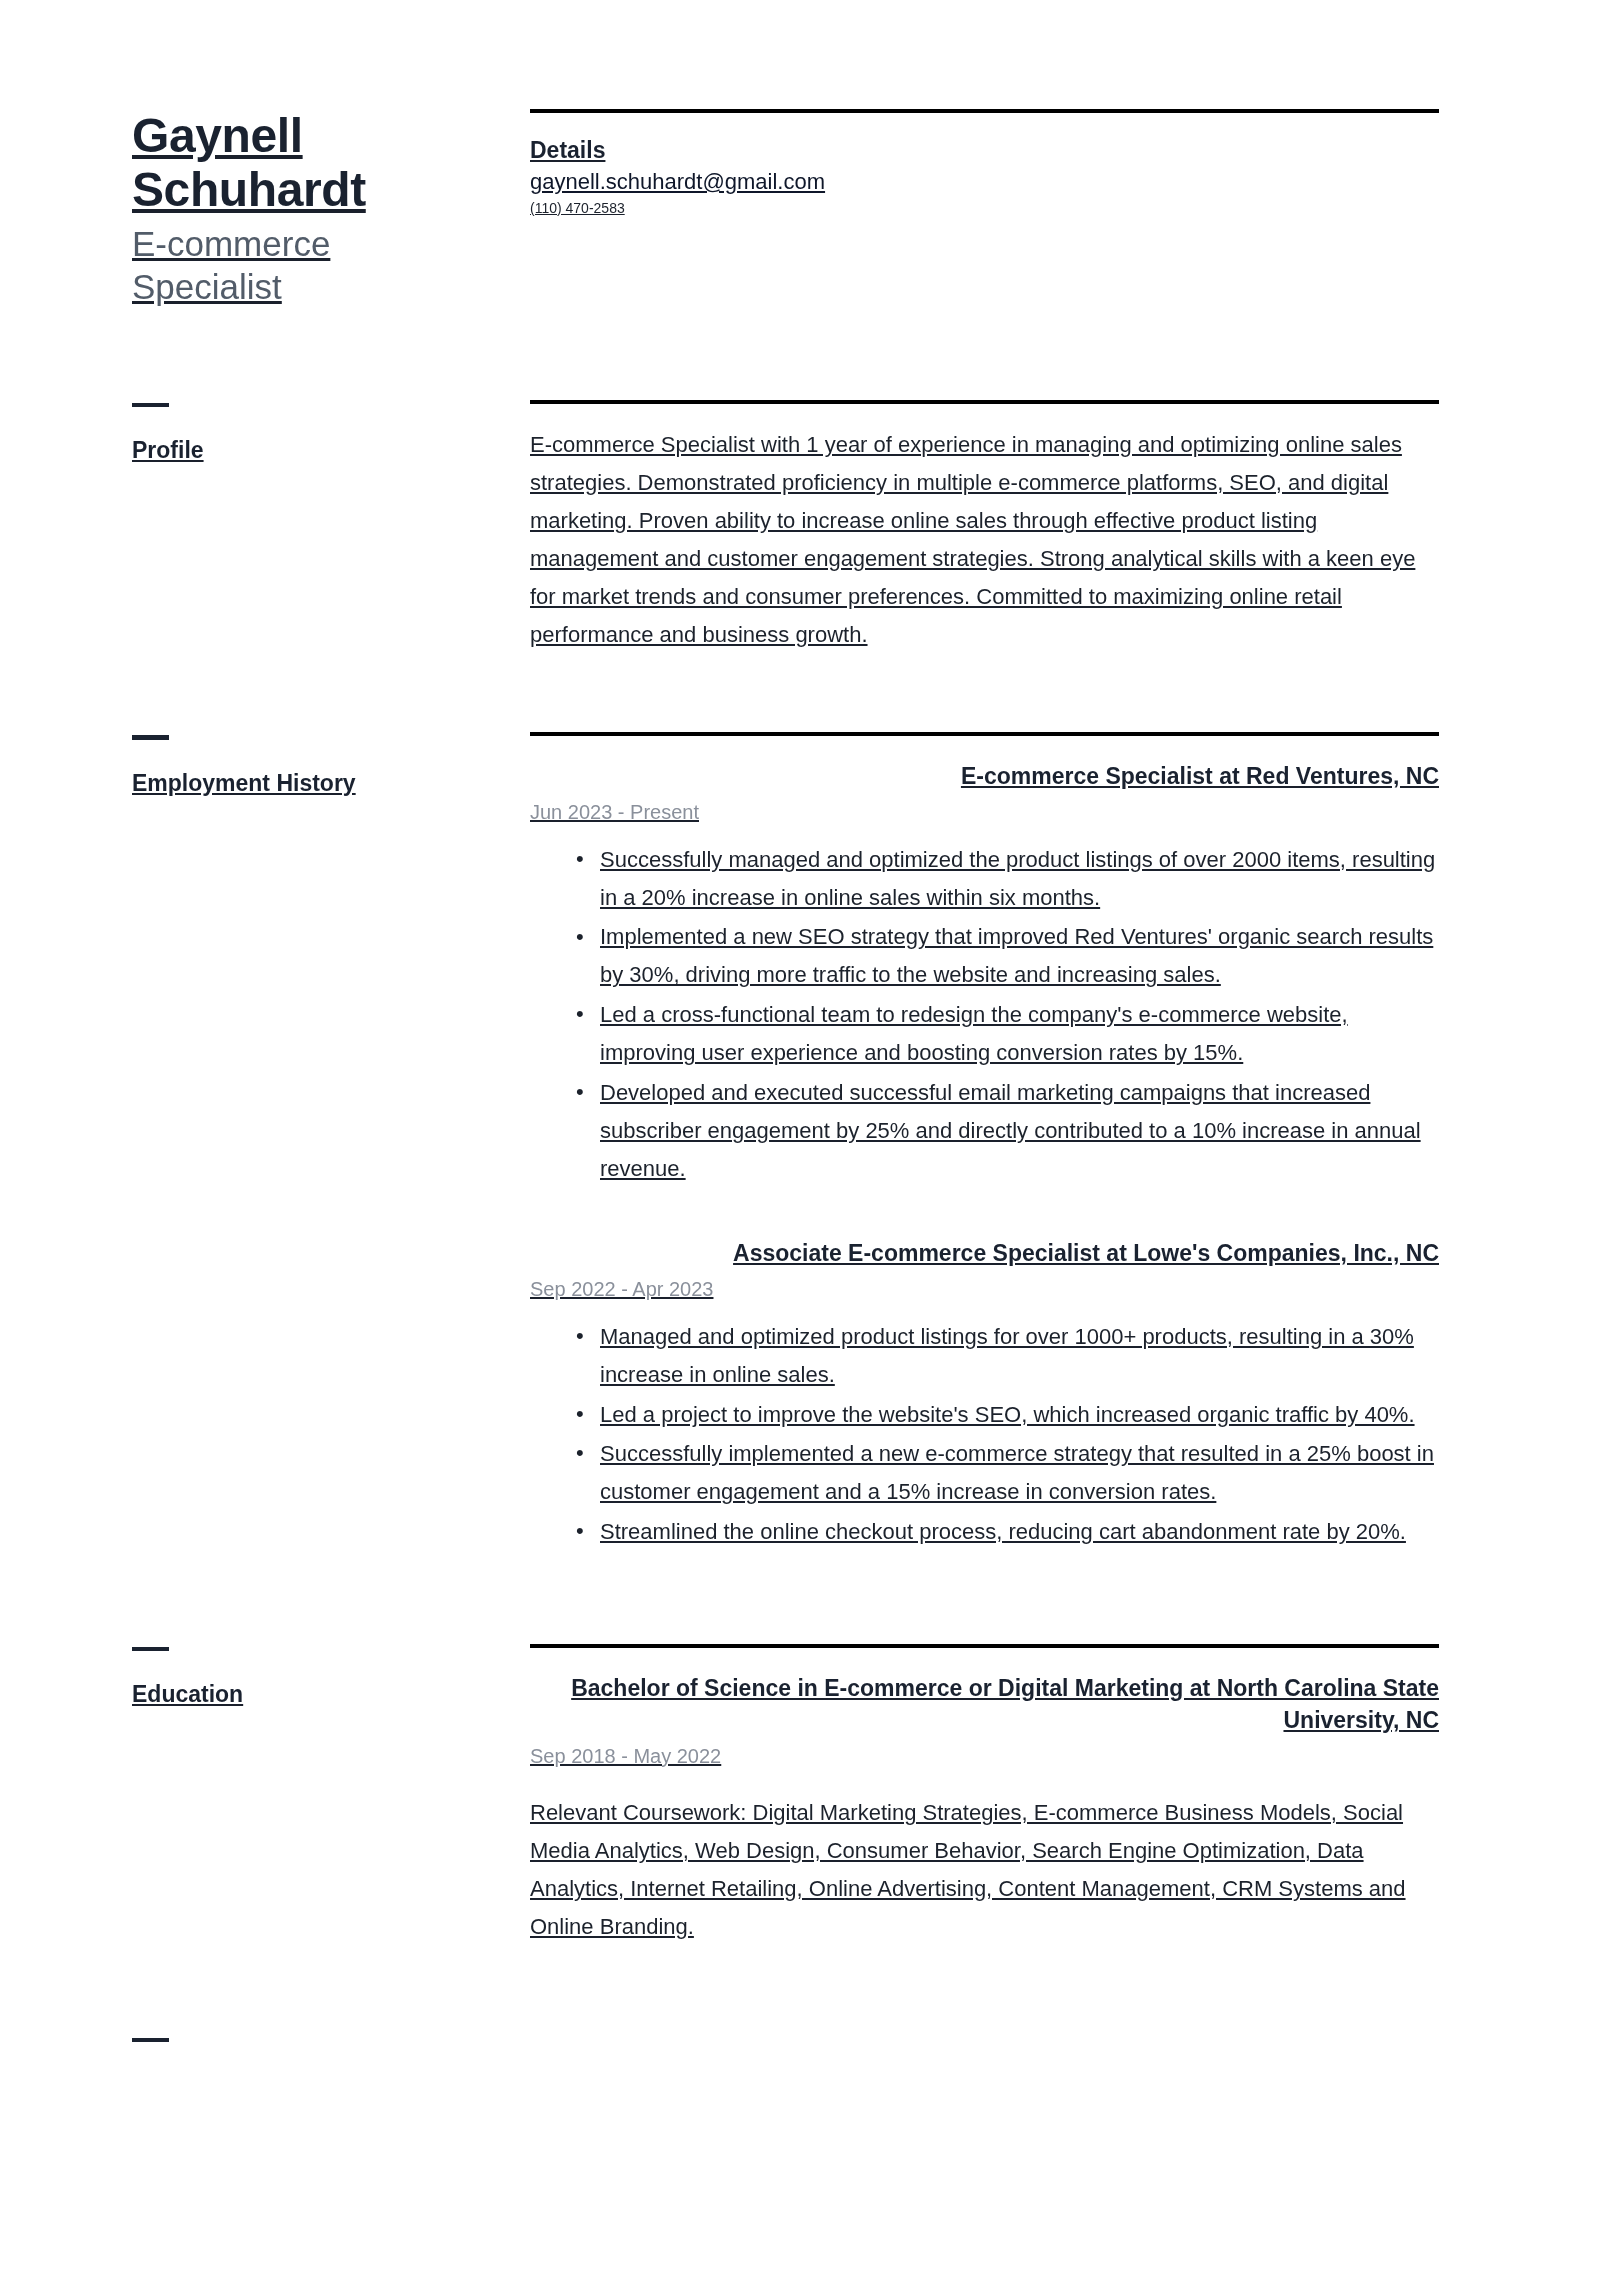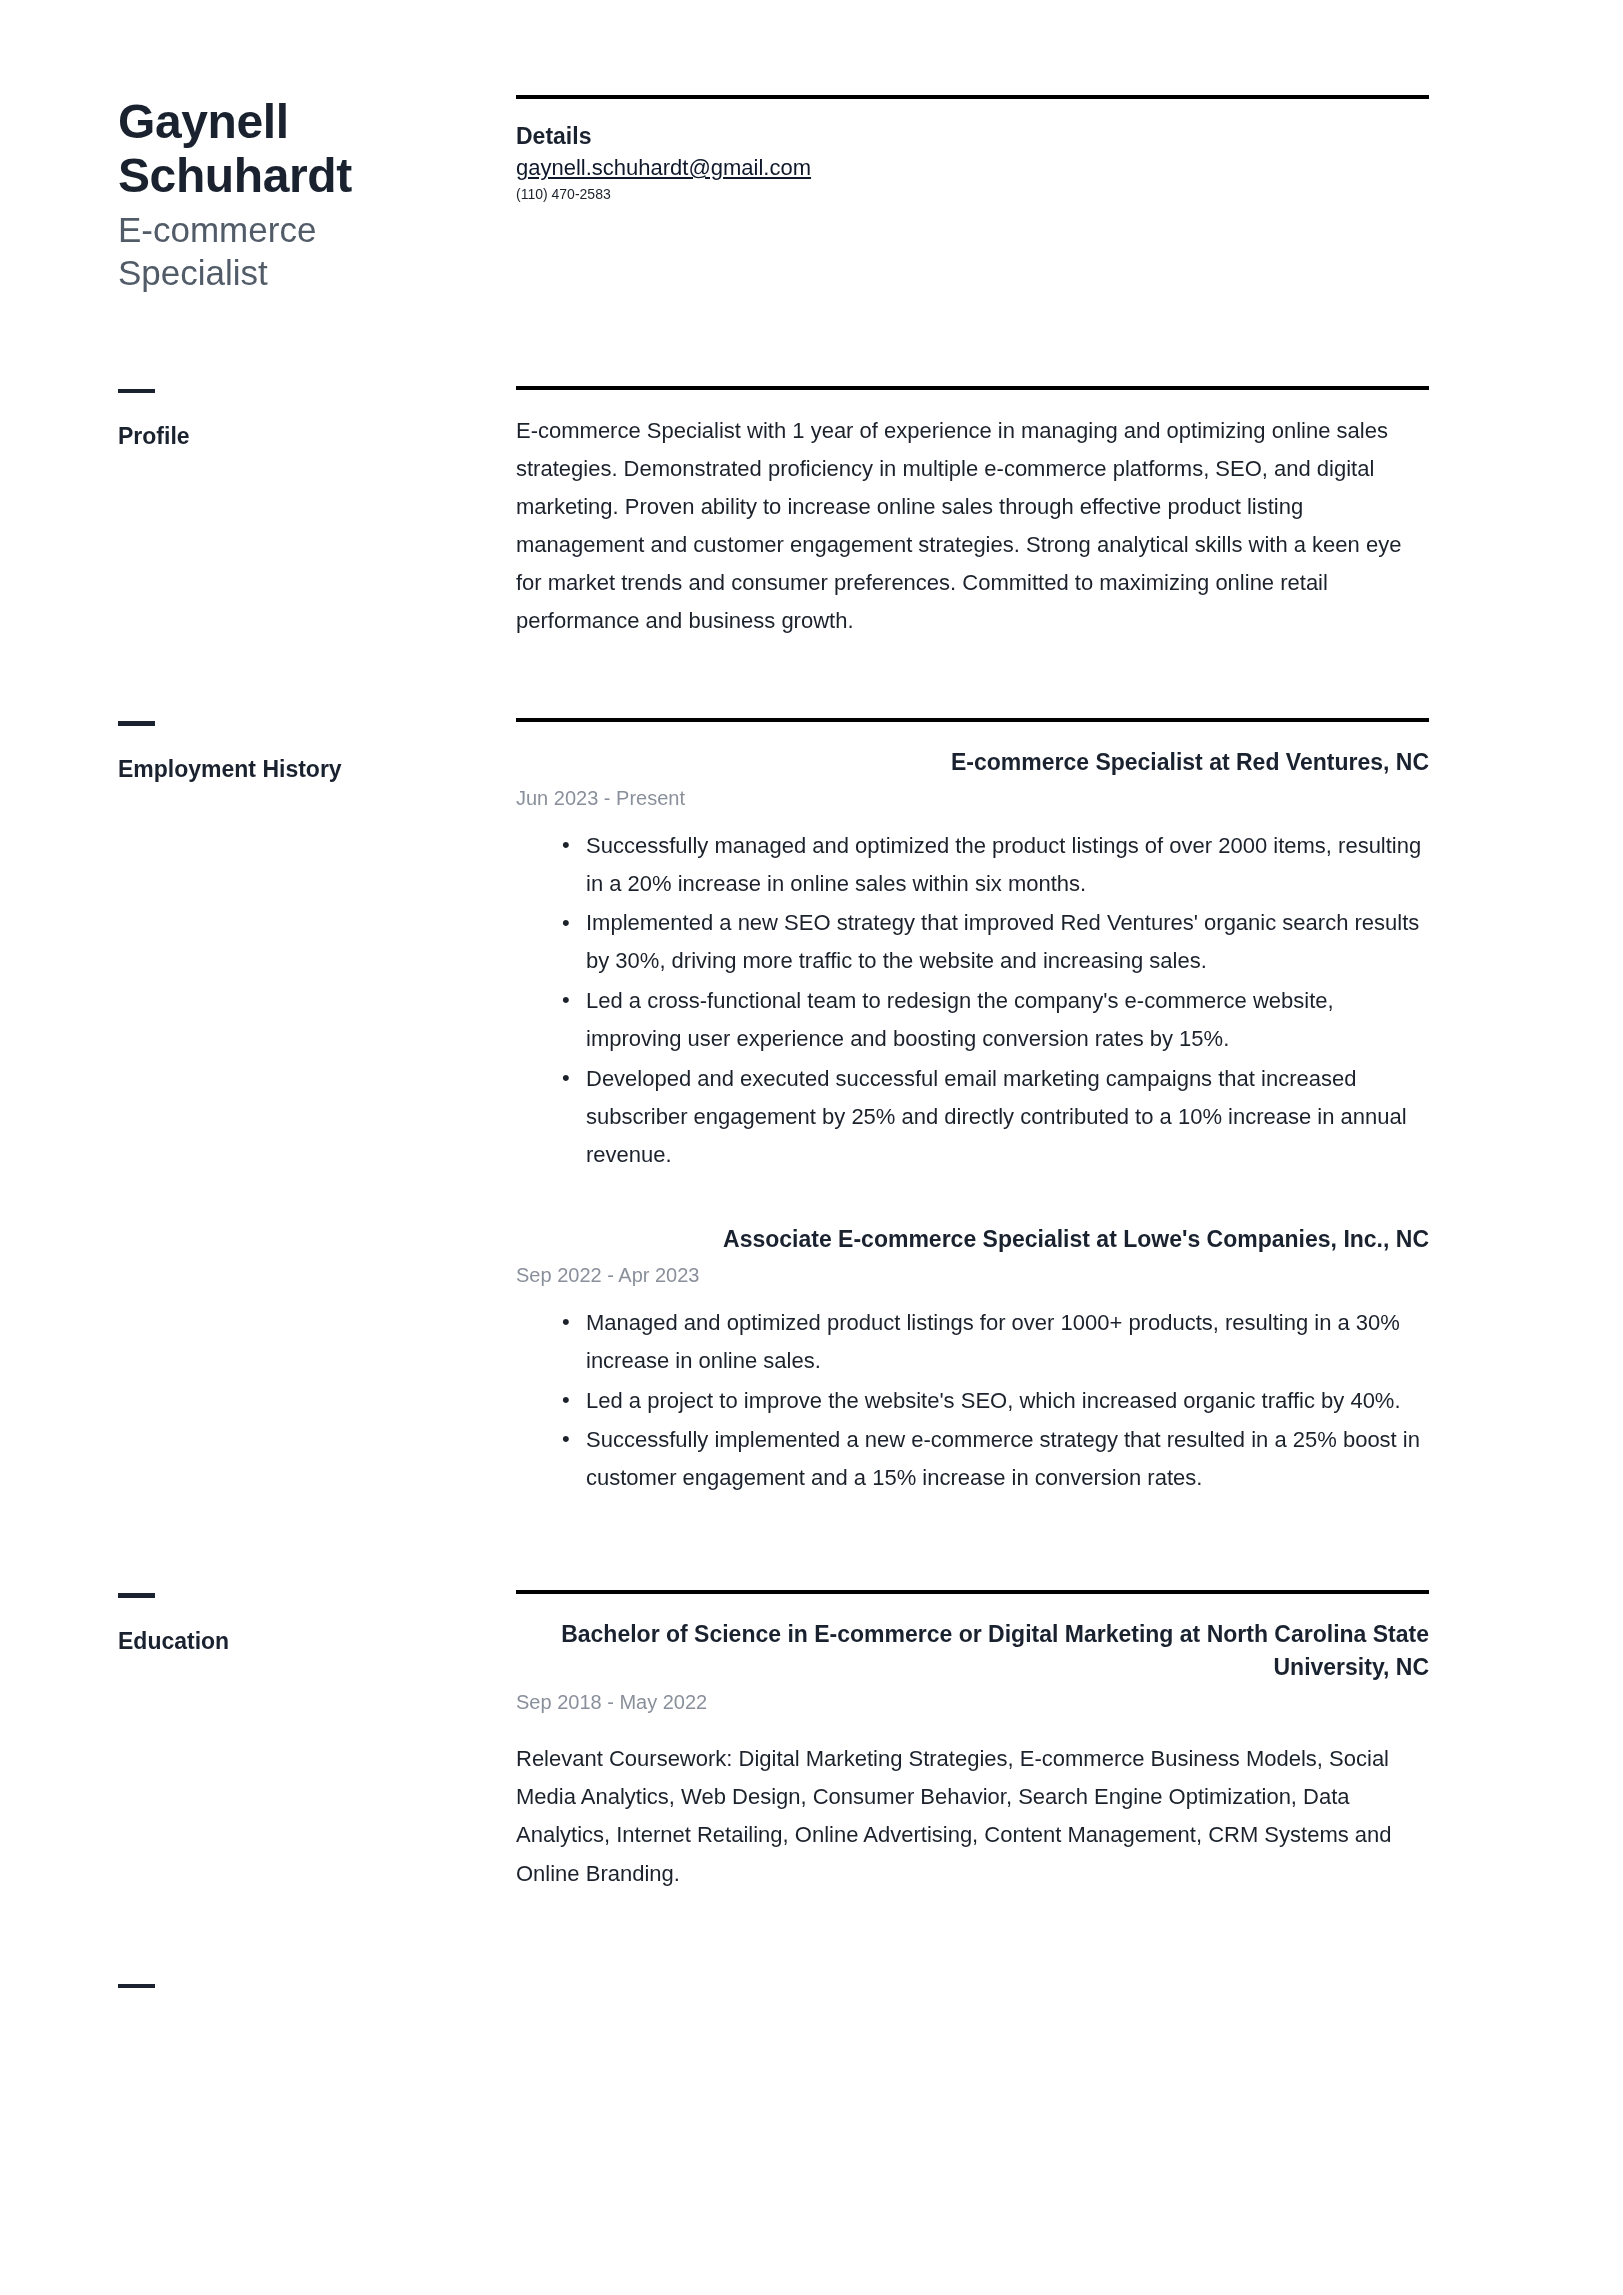--- a/index.html
+++ b/index.html
@@ -13,22 +13,23 @@
     font-family: "Liberation Sans", sans-serif;
     color: #1a202c;
     -webkit-font-smoothing: antialiased;
   }
 
   .page {
     width: 1538px;
     min-height: 2295px;
     background: #ffffff;
     position: relative;
-    padding: 0;
+    padding: 14px;
     overflow: hidden;
+    text-decoration: underline;
   }
 
   
   .row {
     display: flex;
     width: 100%;
   }
 
   .col-left {
     width: 516px;
@@ -236,20 +237,21 @@
         </ul>
       </div>
 
       <div class="entry">
         <div class="entry-title">Associate E-commerce Specialist at Lowe's Companies, Inc., NC</div>
         <div class="entry-date">Sep 2022 - Apr 2023</div>
         <ul class="bullets">
           <li>Managed and optimized product listings for over 1000+ products, resulting in a 30% increase in online sales.</li>
           <li>Led a project to improve the website's SEO, which increased organic traffic by 40%.</li>
           <li>Successfully implemented a new e-commerce strategy that resulted in a 25% boost in customer engagement and a 15% increase in conversion rates.</li>
+          <li>Streamlined the online checkout process, reducing cart abandonment rate by 20%.</li>
         </ul>
       </div>
 
     </div>
   </div>
 
   <div class="row sec-education">
     <div class="col-left">
       <div class="left-inner">
         <span class="label-dash"></span>

